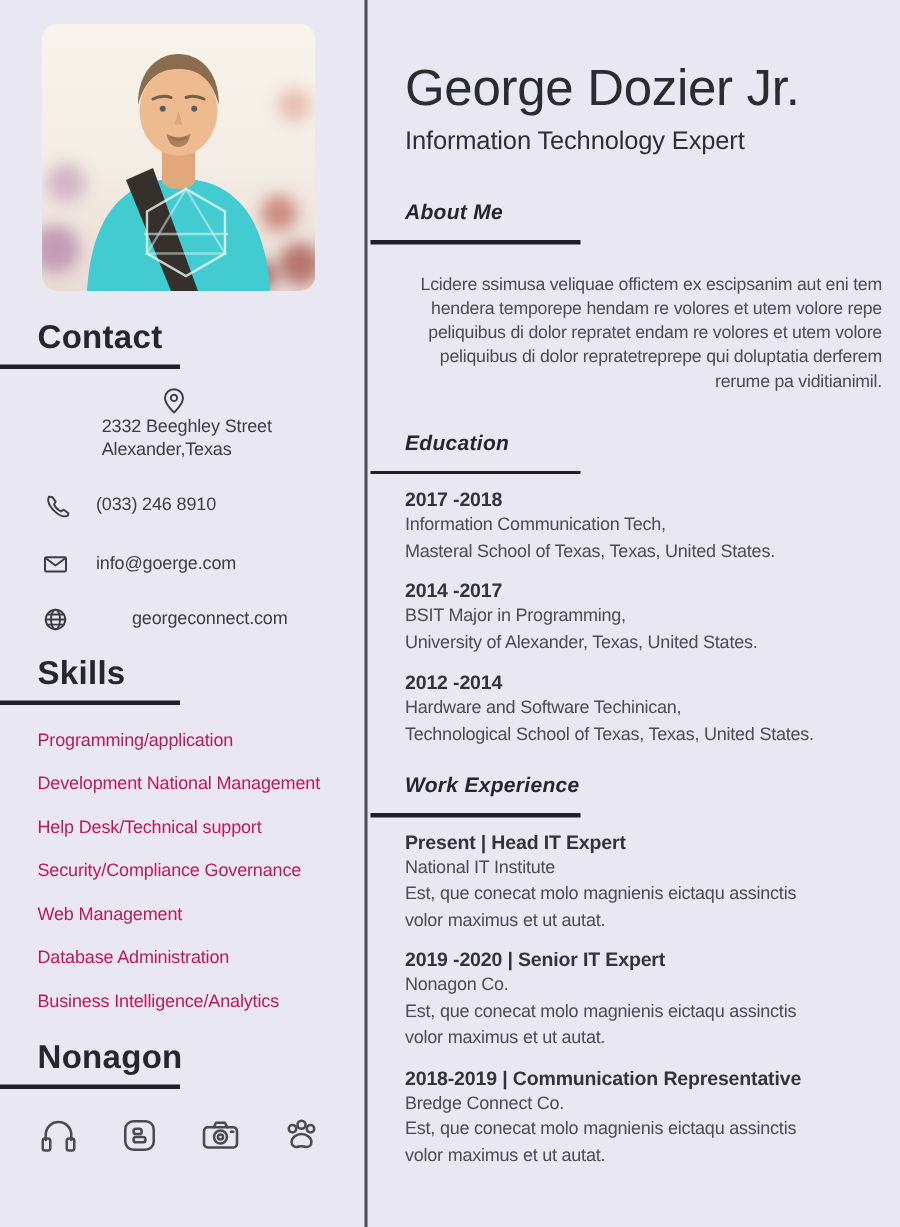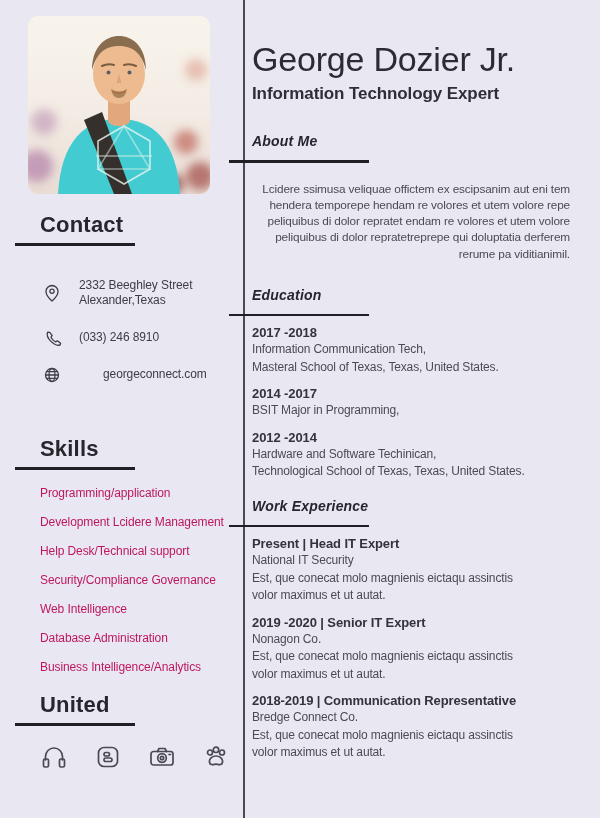--- a/index.html
+++ b/index.html
@@ -3,49 +3,49 @@
 <meta charset="utf-8">
 <style>
   html,body{margin:0;padding:0;}
   .page{position:relative;width:600px;height:818px;background:#e9e7f2;
         font-family:"Liberation Sans",sans-serif;overflow:hidden;color:#47474f;}
   .divider{position:absolute;left:243px;top:0;width:2px;height:818px;background:#4a4a55;}
 
   
   .photo{position:absolute;left:28px;top:16px;width:182px;height:178px;
          border-radius:10px;overflow:hidden;background:#f3ece4;}
-  .lsec{position:absolute;left:15px;width:222px;}
+  .lsec{position:absolute;left:0;width:222px;}
   .lsec h2{margin:0 0 0 25px;font-size:22px;line-height:26px;font-weight:bold;
            color:#26262d;letter-spacing:.2px;}
   .lrule{width:120px;height:2.5px;background:#1f1f26;margin-top:5px;}
   .sec-contact{top:212px;}
   .citem{display:flex;align-items:center;margin-left:27px;}
   .cicon{width:20px;height:20px;flex:0 0 20px;margin-right:17px;display:block;}
   .ctext{font-size:12px;line-height:15px;color:#3d3d45;letter-spacing:-.1px;}
   .ctext span{display:block;}
-  .ci-1{margin-top:32px;}
+  .ci-1{margin-top:11px;flex-direction:column;}
   .ci-2{margin-top:20px;}
   .ci-3{margin-top:19px;}
   .ci-4{margin-top:17px;gap:24px;}
   .ci-2,.ci-3,.ci-4{height:20px;}
 
   .sec-skills{top:436px;}
   .skills-list{list-style:none;margin:16px 0 0 25px;padding:0;}
   .skills-list li{font-size:12px;line-height:15px;margin-bottom:14px;
                   color:#be185d;white-space:nowrap;letter-spacing:-.1px;}
 
   .sec-hobbies{top:692px;}
   .hrow{display:flex;gap:26px;margin:17px 0 0 25px;}
   .hicon{width:28px;height:28px;display:block;}
 
   
-  .right{position:absolute;left:252px;top:0;width:318px;}
+  .right{position:absolute;left:270px;top:0;width:318px;}
   .name{margin:40px 0 0 0;font-size:34px;line-height:38px;font-weight:400;
         color:#2b2b32;letter-spacing:-.2px;white-space:nowrap;}
-  .subtitle{margin-top:6px;font-size:17px;line-height:20px;font-weight:bold;
+  .subtitle{margin-top:6px;font-size:17px;line-height:20px;font-weight:normal;
             color:#2e2e35;letter-spacing:-.1px;}
   .rsec h2{margin:0;font-size:14px;line-height:22px;font-weight:bold;
            color:#26262d;letter-spacing:.2px;font-style:italic;}
   .rrule{width:140px;height:2.5px;background:#1f1f26;margin:8px 0 0 -23px;}
   .sec-about{margin-top:26px;}
   .about-text{margin:18px 0 0 0;font-size:11.8px;line-height:16.3px;
               color:#4b4b53;letter-spacing:-.15px;width:318px;text-align:right;}
   .sec-edu{margin-top:22px;}
   .entries{margin-top:8px;}
   .entry{margin-bottom:9px;}
@@ -121,49 +121,58 @@
 
     <div class="citem ci-2">
       <svg class="cicon" viewBox="0 0 20 20">
         <path class="st" d="M5.6 4.2 c-1.3 2.9 0.9 6.7 3.4 9.2 c2.5 2.5 6.3 4.7 9.2 3.4 l0.4 -1.6 -3.1 -2.4 -1.9 1.1 c-1.8 -0.8 -3.8 -2.8 -4.6 -4.6 l1.1 -1.9 -2.4 -3.1 z"></path>
       </svg>
       <div class="ctext">
           <span>(033) 246 8910</span>
         </div>
     </div>
 
+    <div class="citem ci-3">
+      <svg class="cicon" viewBox="0 0 20 20">
+        <rect class="st" x="3" y="5.5" width="14" height="9.5" rx="0.8"></rect>
+        <path class="st" d="M3.5 6.2 L10 11 L16.5 6.2"></path>
+      </svg>
+      <div class="ctext">
+          <span>info@goerge.com</span>
+        </div>
+    </div>
 
     <div class="citem ci-4">
       <svg class="cicon" viewBox="0 0 20 20">
         <circle class="st" cx="10" cy="10" r="6.5"></circle>
         <ellipse class="st" cx="10" cy="10" rx="3" ry="6.5"></ellipse>
         <path class="st" d="M3.5 10 h13 M4.6 6.6 h10.8 M4.6 13.4 h10.8"></path>
       </svg>
       <div class="ctext">
           <span>georgeconnect.com</span>
         </div>
     </div>
   </section>
 
   <section class="lsec sec-skills">
     <h2>Skills</h2>
     <div class="lrule"></div>
     <ul class="skills-list">
       <li>Programming/application</li>
-      <li>Development Lcidere Management</li>
+      <li>Development National Management</li>
       <li>Help Desk/Technical support</li>
       <li>Security/Compliance Governance</li>
-      <li>Web Intelligence</li>
+      <li>Web Management</li>
       <li>Database Administration</li>
       <li>Business Intelligence/Analytics</li>
     </ul>
   </section>
 
   <section class="lsec sec-hobbies">
-    <h2>United</h2>
+    <h2>Nonagon</h2>
     <div class="lrule"></div>
     <div class="hrow">
       <svg class="hicon" viewBox="0 0 28 28">
         <path class="sh" d="M5.5 17 v-3.5 a8.5 8.5 0 0 1 17 0 V17"></path>
         <rect class="sh" x="3.5" y="16" width="5" height="8" rx="1.5"></rect>
         <rect class="sh" x="19.5" y="16" width="5" height="8" rx="1.5"></rect>
       </svg>
       <svg class="hicon" viewBox="0 0 28 28">
         <rect class="sh" x="4.5" y="4.5" width="19" height="19" rx="5.5"></rect>
         <rect class="sh" x="10" y="9.5" width="5.5" height="3.5" rx="1.75"></rect>
@@ -200,36 +209,37 @@
       <div class="rrule"></div>
       <div class="entries">
         <div class="entry">
           <b class="etitle">2017 -2018</b>
           <div class="eline">Information Communication Tech,</div>
           <div class="eline">Masteral School of Texas, Texas, United States.</div>
         </div>
         <div class="entry">
           <b class="etitle">2014 -2017</b>
           <div class="eline">BSIT Major in Programming,</div>
+          <div class="eline">University of Alexander, Texas, United States.</div>
         </div>
         <div class="entry">
           <b class="etitle">2012 -2014</b>
           <div class="eline">Hardware and Software Techinican,</div>
           <div class="eline">Technological School of Texas, Texas, United States.</div>
         </div>
       </div>
     </section>
 
     <section class="rsec sec-work">
       <h2>Work Experience</h2>
       <div class="rrule"></div>
       <div class="entries">
         <div class="entry">
           <b class="etitle">Present | Head IT Expert</b>
-          <div class="eline">National IT Security</div>
+          <div class="eline">National IT Institute</div>
           <div class="eline">Est, que conecat molo magnienis eictaqu assinctis</div>
           <div class="eline">volor maximus et ut autat.</div>
         </div>
         <div class="entry">
           <b class="etitle">2019 -2020 | Senior IT Expert</b>
           <div class="eline">Nonagon Co.</div>
           <div class="eline">Est, que conecat molo magnienis eictaqu assinctis</div>
           <div class="eline">volor maximus et ut autat.</div>
         </div>
         <div class="entry">

